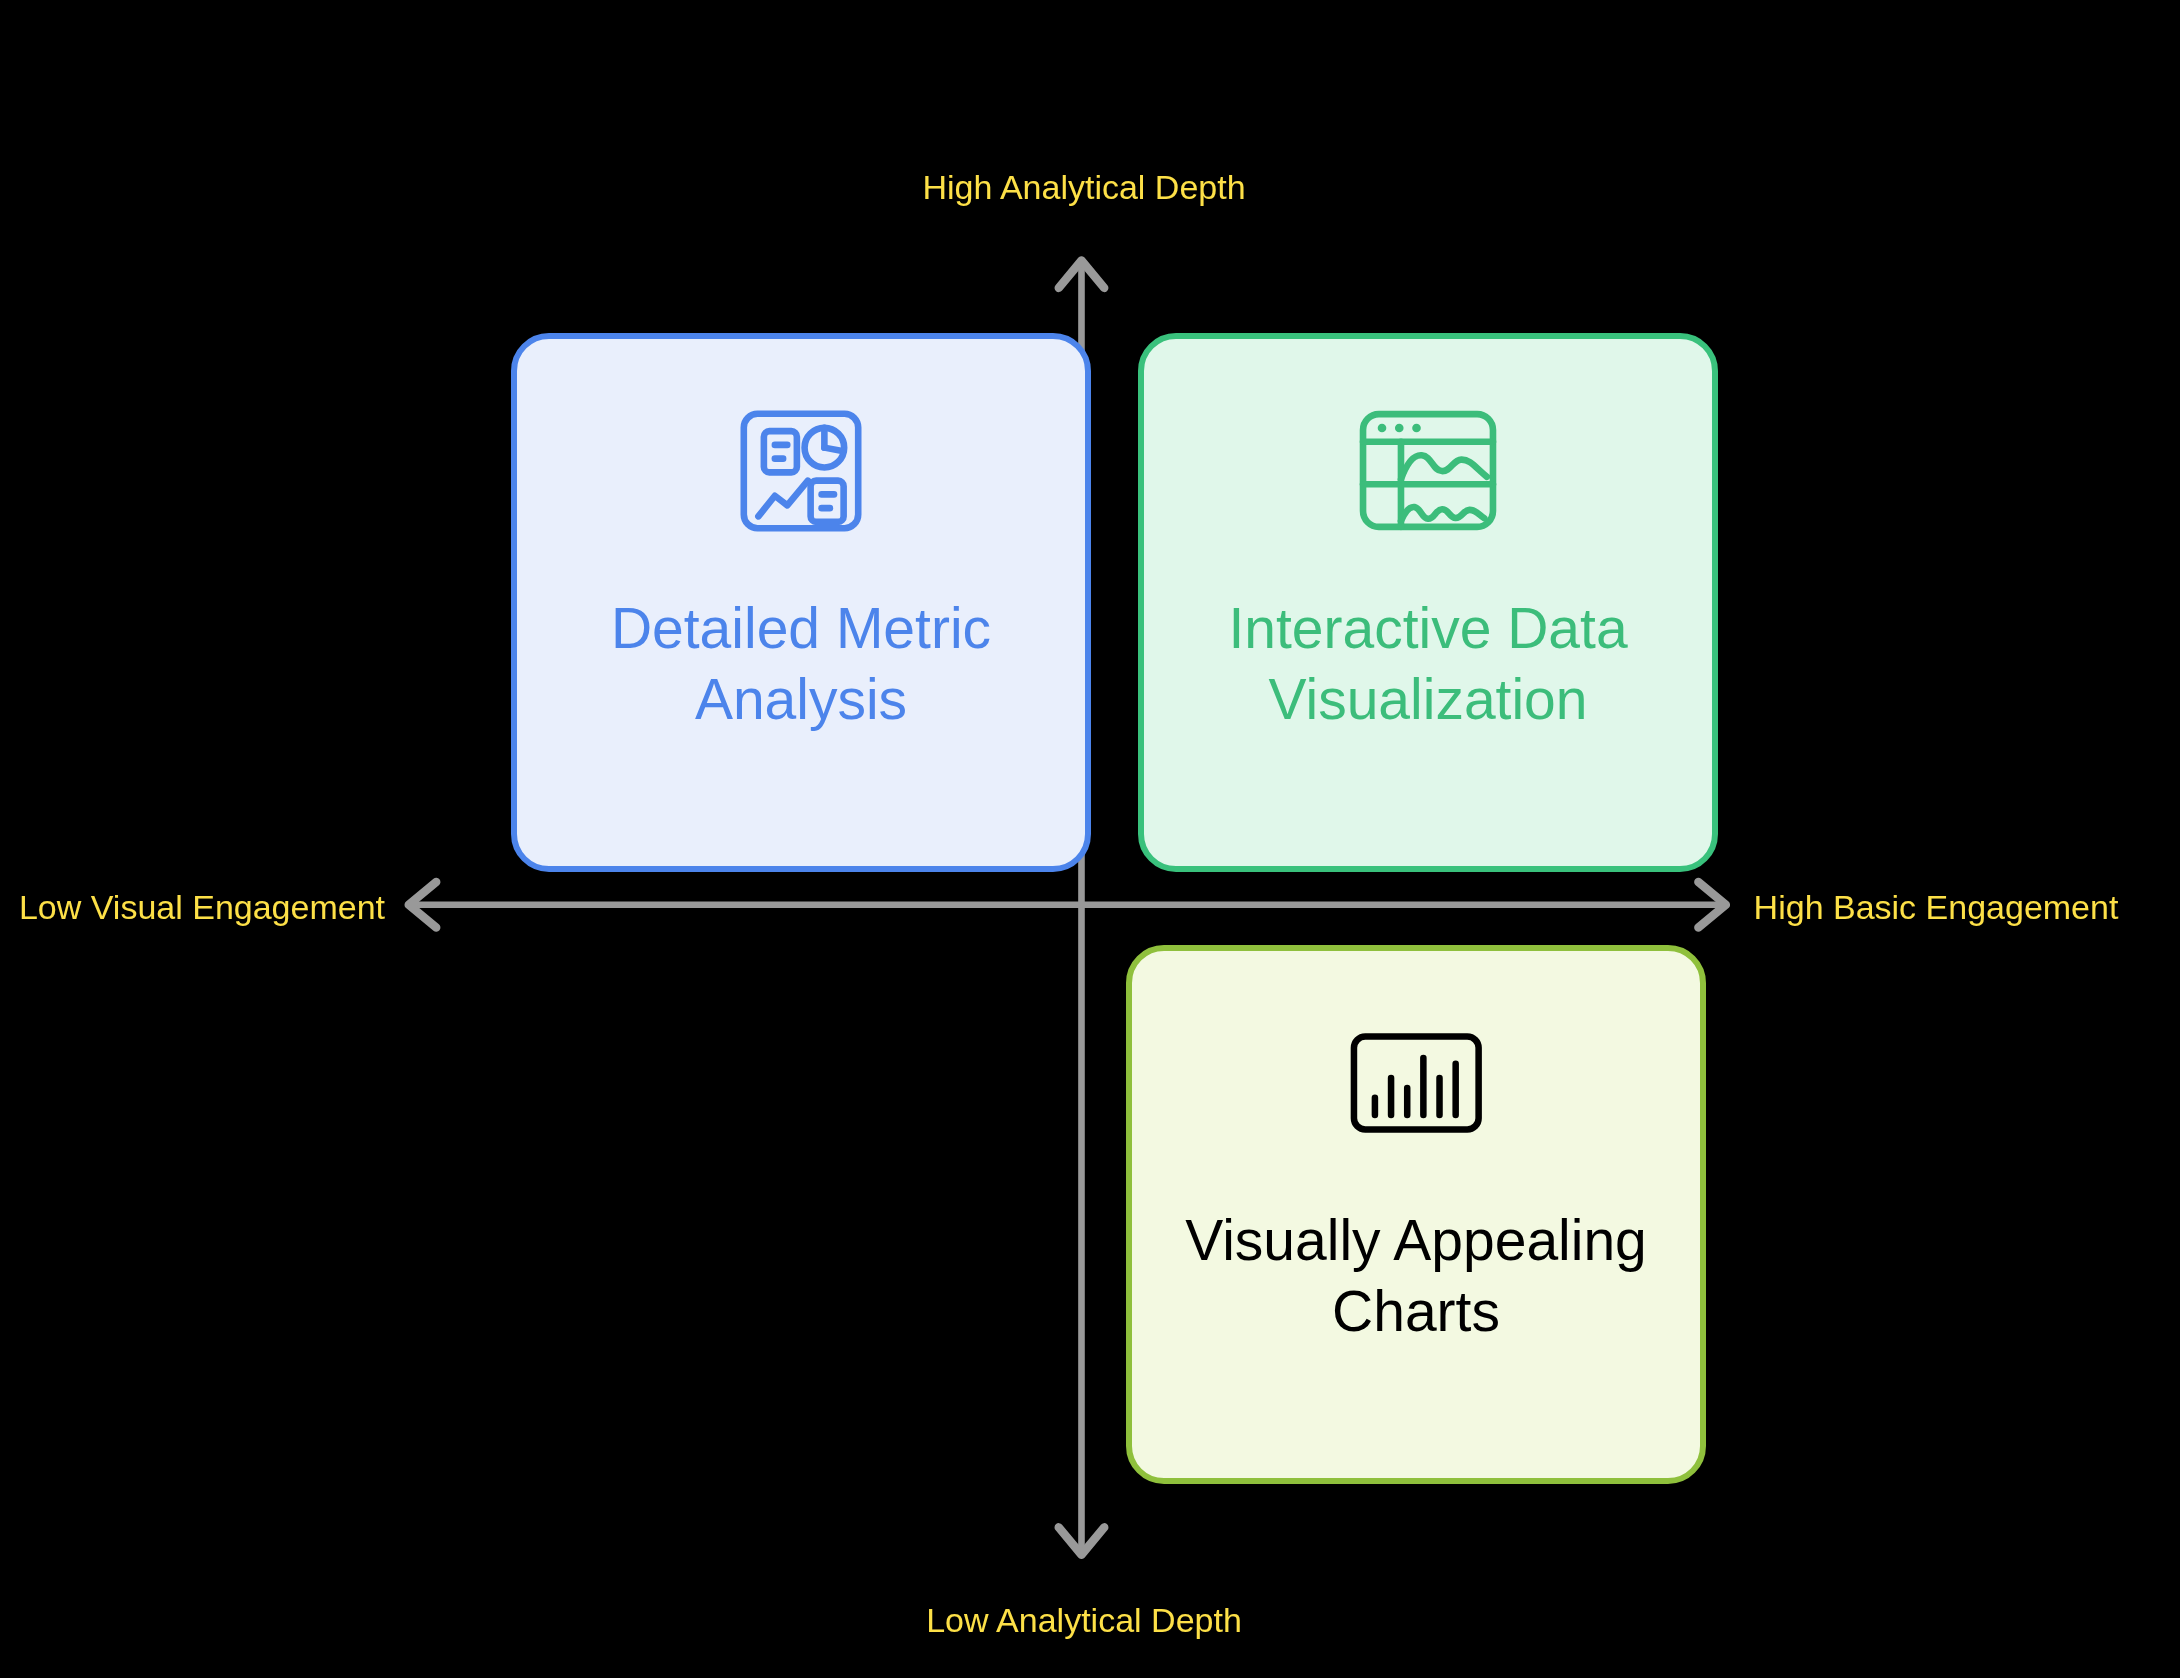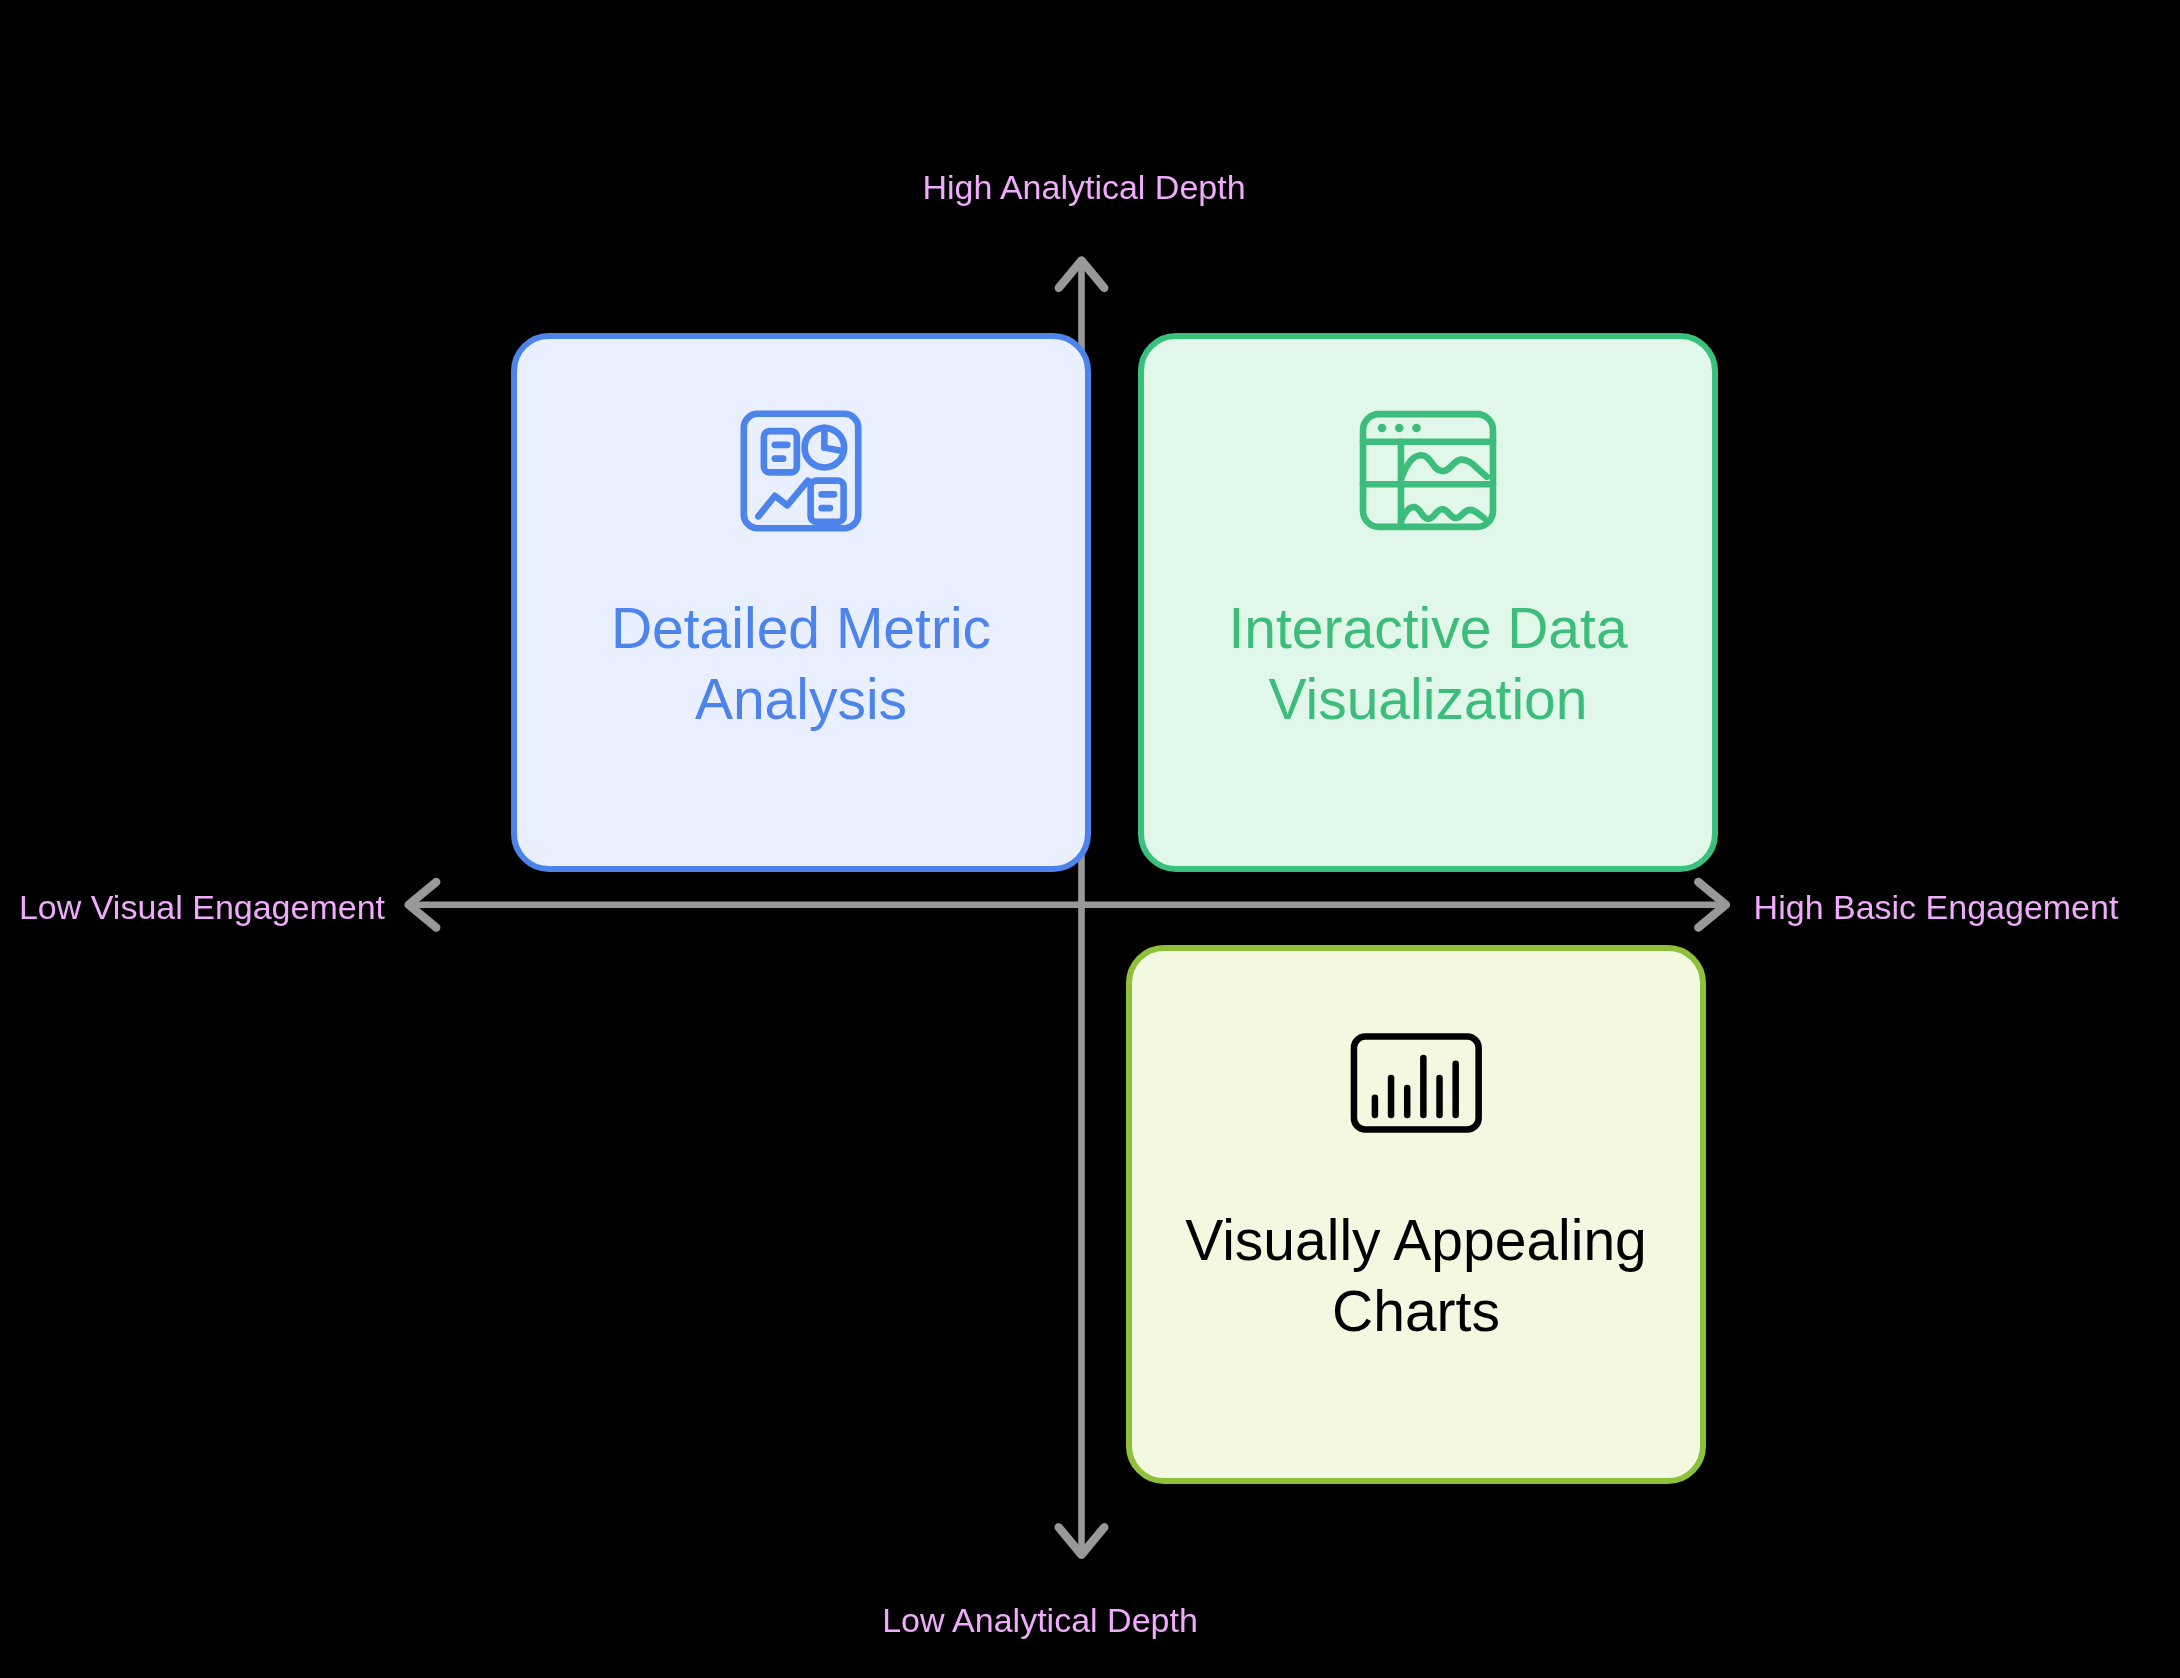--- a/index.html
+++ b/index.html
@@ -8,26 +8,26 @@
     width: 2180px;
     height: 1679px;
     background: #000000;
     font-family: "Liberation Sans", sans-serif;
     overflow: hidden;
   }
   .axes-svg { position: absolute; left: 0; top: 0; }
   .axis-label {
     position: absolute;
     transform: translate(-50%, -50%);
-    color: #f0abfc;
+    color: #fde047;
     font-size: 34px;
     white-space: nowrap;
   }
   .axis-label.top    { left: 1084px; top: 187px; }
-  .axis-label.bottom { left: 1040px; top: 1620px; }
+  .axis-label.bottom { left: 1084px; top: 1620px; }
   .axis-label.left   { left: 202px;  top: 907px; }
   .axis-label.right  { left: 1936px; top: 907px; }
 
   .quad {
     position: absolute;
     width: 580px;
     height: 539px;
     border-radius: 38px;
     border: 6.6px solid;
     box-sizing: border-box;

